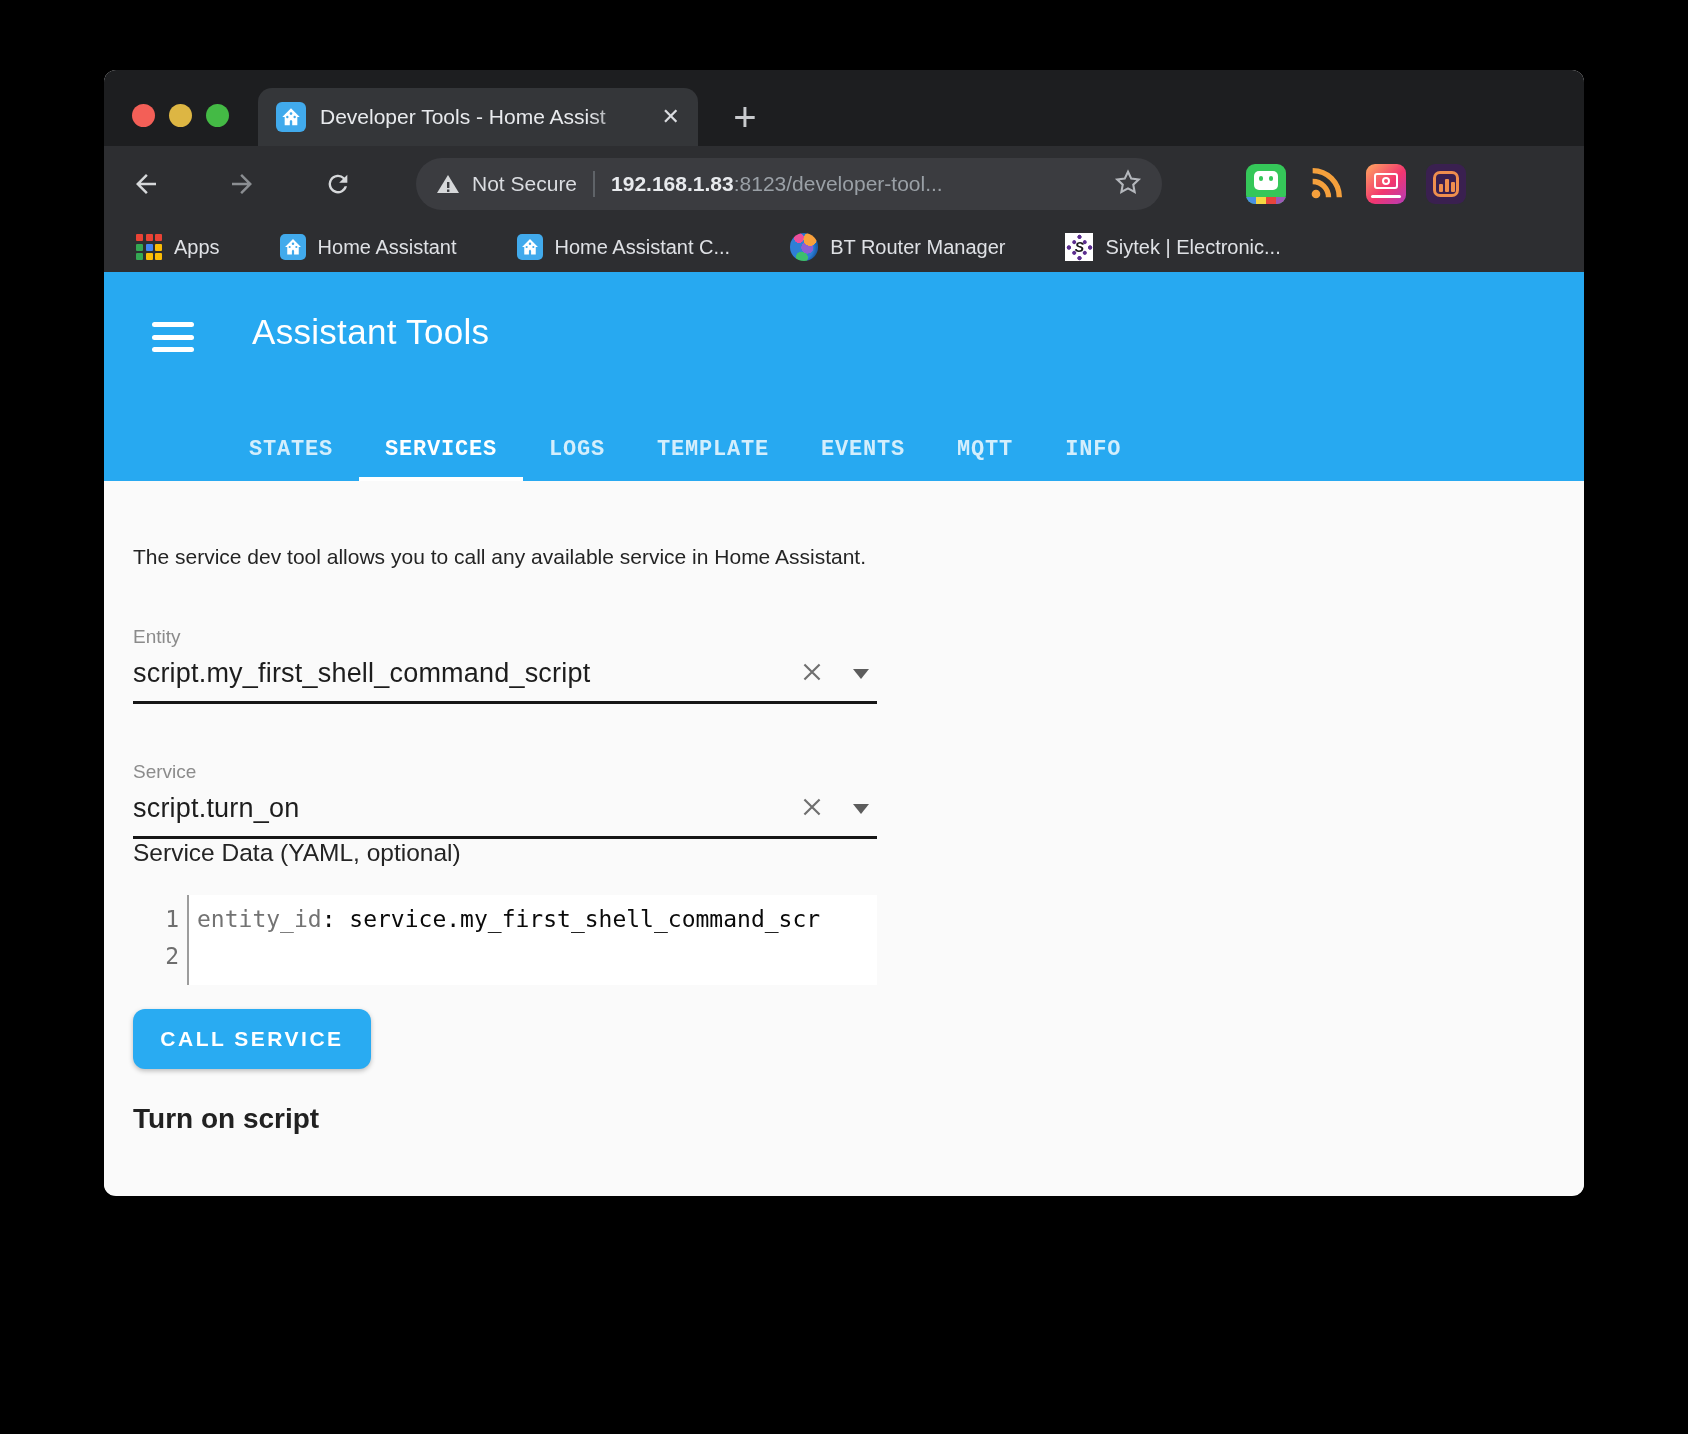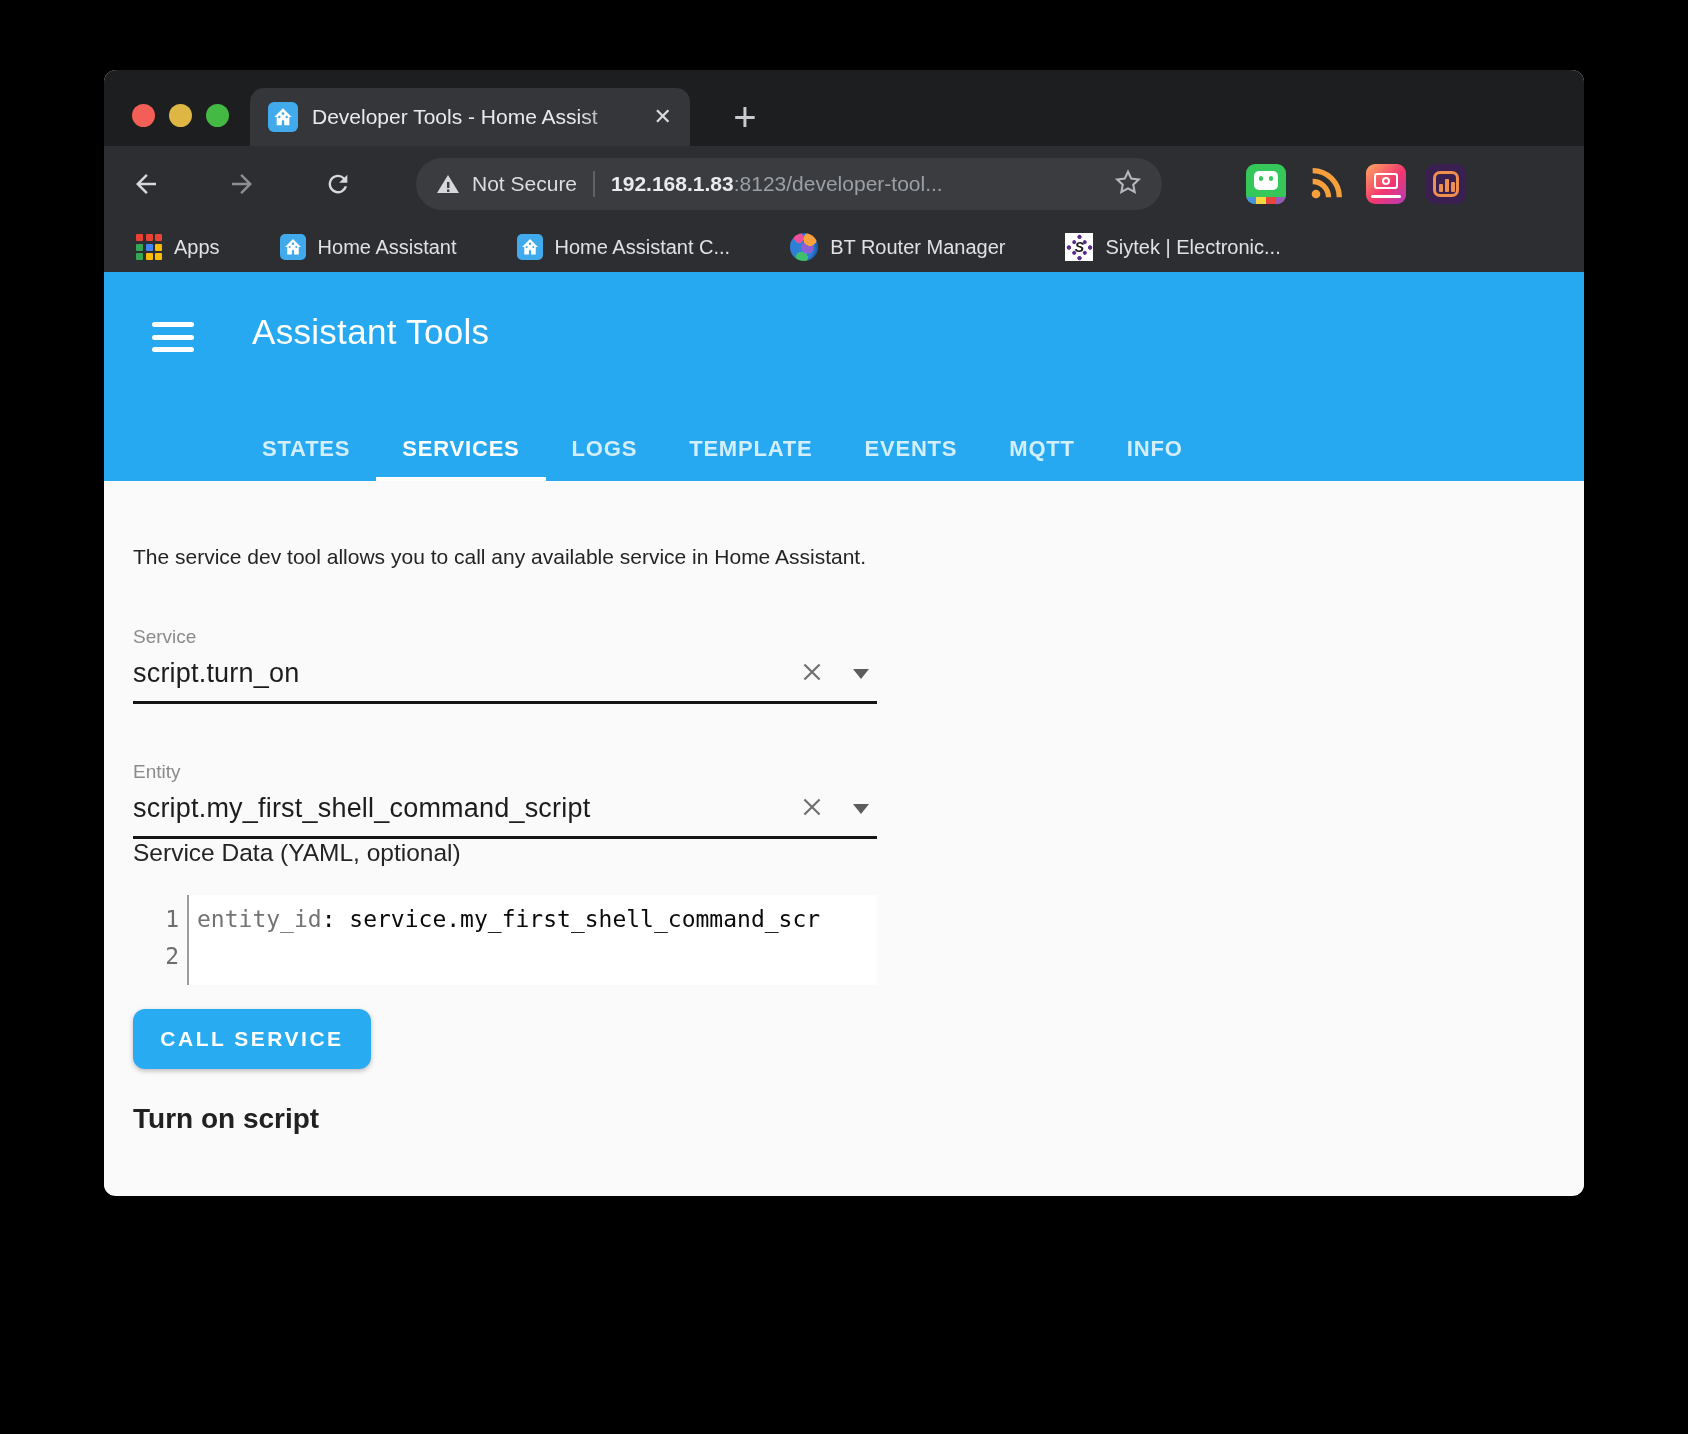--- a/index.html
+++ b/index.html
@@ -10,21 +10,21 @@
             border-radius:12px; overflow:hidden; background:#fafafa; }
 
   
   .tabbar { position:relative; height:76px; background:#1d1e20; }
   .traffic { position:absolute; left:28px; top:34px; display:flex; gap:14px; }
   .light { width:23px; height:23px; border-radius:50%; }
   .light.red { background:#f35f57; }
   .light.yellow { background:#ddb643; }
   .light.green { background:#44ba45; }
 
-  .tab { position:absolute; left:146px; top:18px; width:440px; height:58px;
+  .tab { position:absolute; left:154px; top:18px; width:440px; height:58px;
          background:#343639; border-radius:14px 14px 0 0; display:flex; align-items:center;
          padding:0 18px; }
   .favicon { width:30px; height:30px; border-radius:6px; background:#41aaec; position:relative; flex:0 0 30px; }
   .favicon svg { position:absolute; left:4px; top:4px; }
   .tab-title { flex:1; margin-left:14px; color:#e8eaed; font-size:21px; white-space:nowrap;
                overflow:hidden; position:relative; height:28px; line-height:28px; }
   .tab-title::after { content:""; position:absolute; right:0; top:0; width:70px; height:100%;
                       background:linear-gradient(90deg, rgba(52,54,57,0), #343639); }
   .tab-close { color:#dadce0; font-size:22px; margin-left:6px; line-height:1; cursor:default; }
   .newtab { position:absolute; left:618px; top:24px; width:46px; height:46px;
@@ -87,21 +87,21 @@
   .siytek { width:28px; height:28px; background:#fff; display:flex; align-items:center; justify-content:center; position:relative; }
   .siytek .diamond { position:absolute; width:19px; height:19px; border:4px dotted #5b2d8f; transform:rotate(45deg); }
   .siytek .s { font-size:14px; font-weight:700; color:#1a1a1a; font-style:italic; z-index:1; }
 
   
   .ha-header { height:209px; background:#27a9f1; position:relative; }
   .hamburger { position:absolute; left:48px; top:50px; width:42px; height:30px;
                display:flex; flex-direction:column; justify-content:space-between; }
   .hamburger i { height:5px; background:#fff; border-radius:2.5px; }
   .ha-title { position:absolute; left:148px; top:40px; color:#fff; font-size:35px; font-weight:400; letter-spacing:0.3px; }
-  .ha-tabs { position:absolute; left:132px; bottom:0; display:flex; height:60px; }
+  .ha-tabs { position:absolute; left:119px; bottom:0; display:flex; height:60px;font-family:Liberation Mono, monospace; }
   .ha-tab { display:flex; align-items:center; padding:0 26px; color:rgba(255,255,255,0.8);
             font-size:22px; font-weight:700; letter-spacing:0.8px; border-bottom:4px solid transparent; }
   .ha-tab.active { color:#fff; border-bottom-color:#fff; }
 
   
   .content { padding:0 0 0 29px; background:#fafafa; }
   .intro { padding-top:64px; font-size:21px; color:#242424; }
   .field { width:744px; margin-top:57px; }
   .field-label { font-size:19px; color:#8b8b8b; }
   .field-row { display:flex; align-items:center; border-bottom:3px solid #161616; padding:10px 0 12px 0; }
@@ -278,45 +278,45 @@
         <div class="ha-tab">EVENTS</div>
         <div class="ha-tab">MQTT</div>
         <div class="ha-tab">INFO</div>
       </div>
     </div>
 
     <div class="content">
       <div class="intro">The service dev tool allows you to call any available service in Home Assistant.</div>
 
       <div class="field">
+        <div class="field-label">Entity</div>
+        <div class="field-row">
+          <div class="field-value">script.my_first_shell_command_script</div>
+          <div class="clear-x">
+            <svg width="26" height="26" viewBox="0 0 24 24">
+                <path stroke="#6f6f6f" stroke-width="2" d="M5 5l14 14M19 5L5 19"></path>
+              </svg>
+          </div>
+          <div class="caret"></div>
+        </div>
+      </div>
+
+      <div class="field">
         <div class="field-label">Service</div>
         <div class="field-row">
           <div class="field-value">script.turn_on</div>
           <div class="clear-x">
             <svg width="26" height="26" viewBox="0 0 24 24">
                 <path stroke="#6f6f6f" stroke-width="2" d="M5 5l14 14M19 5L5 19"></path>
               </svg>
           </div>
           <div class="caret"></div>
         </div>
       </div>
 
-      <div class="field">
-        <div class="field-label">Entity</div>
-        <div class="field-row">
-          <div class="field-value">script.my_first_shell_command_script</div>
-          <div class="clear-x">
-            <svg width="26" height="26" viewBox="0 0 24 24">
-                <path stroke="#6f6f6f" stroke-width="2" d="M5 5l14 14M19 5L5 19"></path>
-              </svg>
-          </div>
-          <div class="caret"></div>
-        </div>
-      </div>
-
       <div class="yaml-label">Service Data (YAML, optional)</div>
 
       <div class="editor">
         <div class="gutter">
           <div>1</div>
           <div>2</div>
         </div>
         <div class="code">
           <div><span class="key">entity_id</span><span class="plain">: </span><span class="plain">service.my_first_shell_command_scr</span></div>
           <div>&nbsp;</div>

